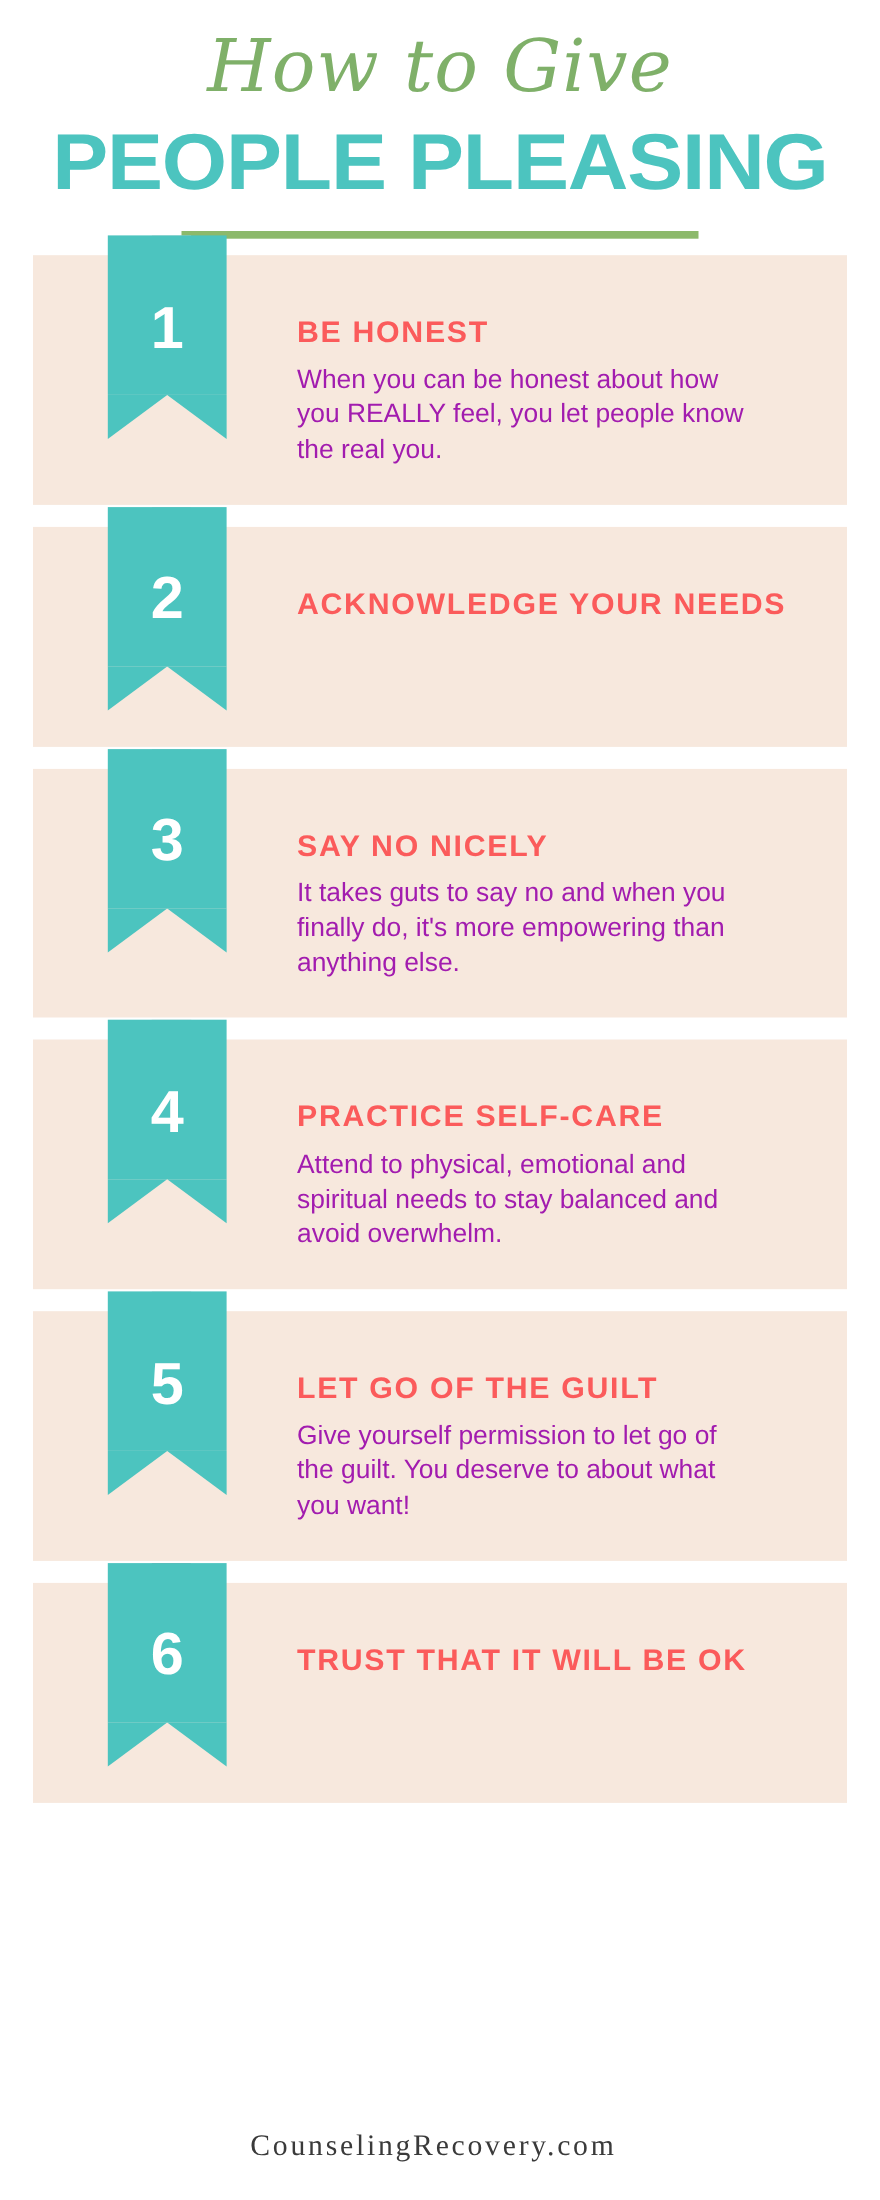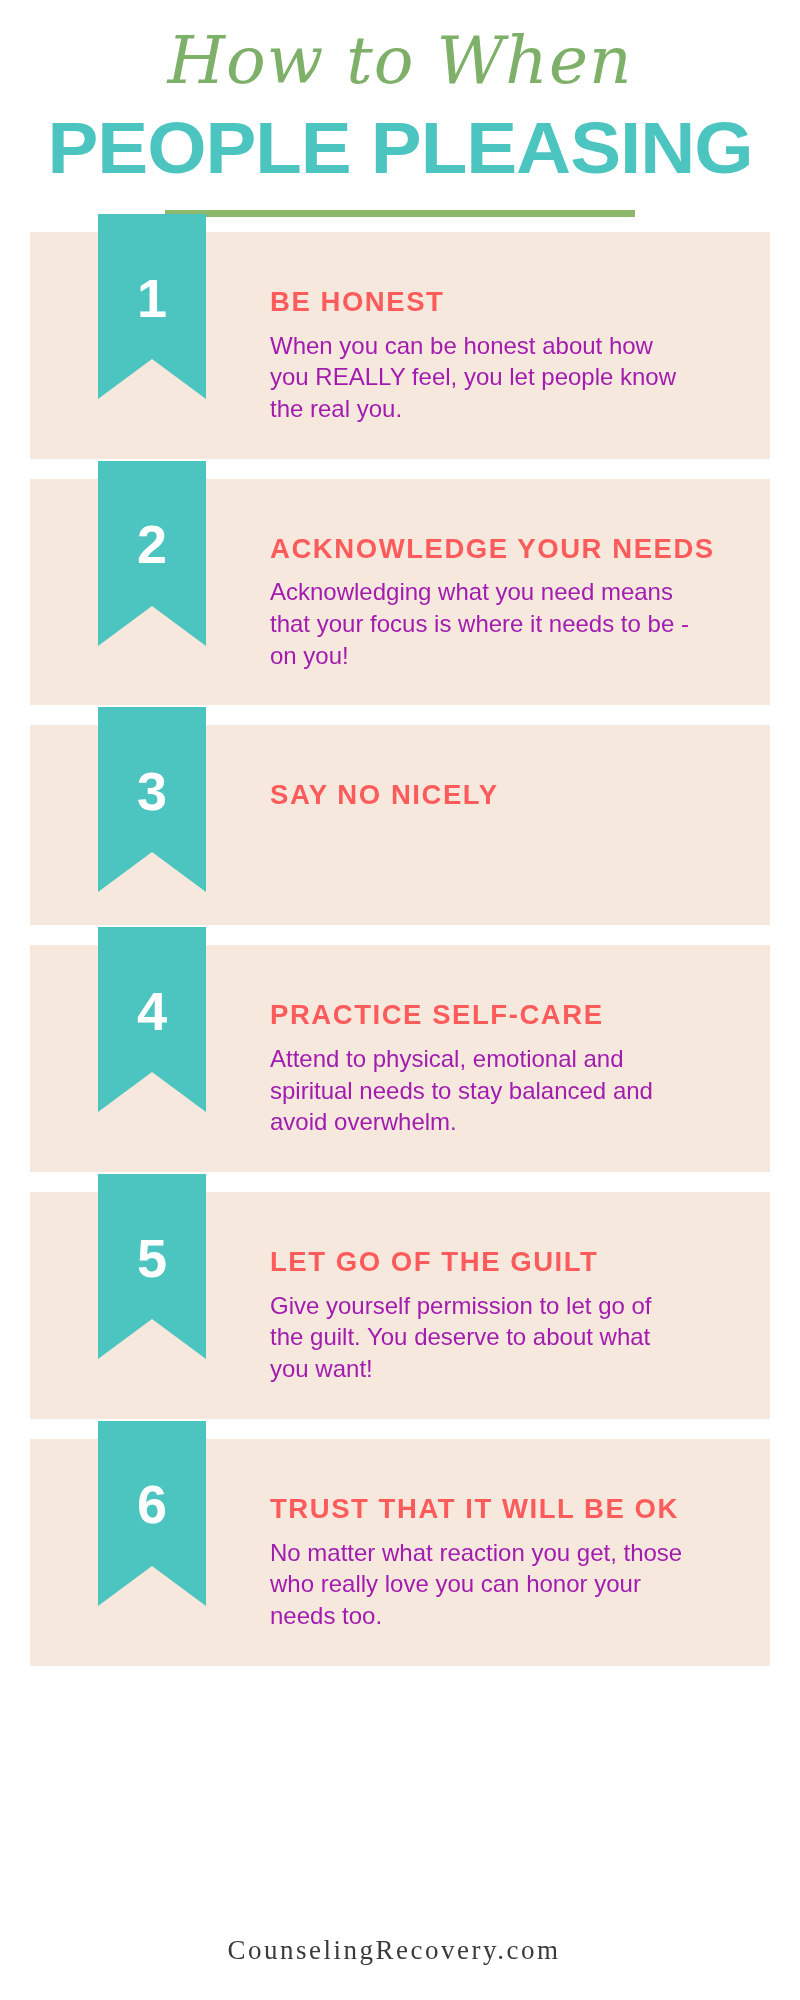--- a/index.html
+++ b/index.html
@@ -154,21 +154,21 @@
     color: #3A3A3A;
     letter-spacing: 2.5px;
   }
 </style>
 </head>
 <body>
 
 <div class="page">
 
   <div class="header">
-    <div class="title-script">How to When</div>
+    <div class="title-script">How to Give</div>
     <div class="title-main">PEOPLE PLEASING</div>
     <div class="title-rule"></div>
   </div>
 
   <div class="cards">
       <div class="card">
         <div class="badge-fold"></div>
         <div class="badge">
           <div class="badge-body"></div>
           <div class="badge-point"></div>
@@ -181,32 +181,32 @@
       </div>
       <div class="card">
         <div class="badge-fold"></div>
         <div class="badge">
           <div class="badge-body"></div>
           <div class="badge-point"></div>
           <div class="badge-num">2</div>
         </div>
         <div class="card-inner">
           <div class="card-title">ACKNOWLEDGE YOUR NEEDS</div>
-          <div class="card-body">Acknowledging what you need means that your focus is where it needs to be - on you!</div>
         </div>
       </div>
       <div class="card">
         <div class="badge-fold"></div>
         <div class="badge">
           <div class="badge-body"></div>
           <div class="badge-point"></div>
           <div class="badge-num">3</div>
         </div>
         <div class="card-inner">
           <div class="card-title">SAY NO NICELY</div>
+          <div class="card-body">It takes guts to say no and when you finally do, it's more empowering than anything else.</div>
         </div>
       </div>
       <div class="card">
         <div class="badge-fold"></div>
         <div class="badge">
           <div class="badge-body"></div>
           <div class="badge-point"></div>
           <div class="badge-num">4</div>
         </div>
         <div class="card-inner">
@@ -228,21 +228,20 @@
       </div>
       <div class="card">
         <div class="badge-fold mauve"></div>
         <div class="badge">
           <div class="badge-body"></div>
           <div class="badge-point"></div>
           <div class="badge-num">6</div>
         </div>
         <div class="card-inner">
           <div class="card-title">TRUST THAT IT WILL BE OK</div>
-          <div class="card-body">No matter what reaction you get, those who really love you can honor your needs too.</div>
         </div>
       </div>
     </div>
 
   <div class="footer">
     <div class="footer-text">CounselingRecovery.com</div>
   </div>
 
 </div>
 

